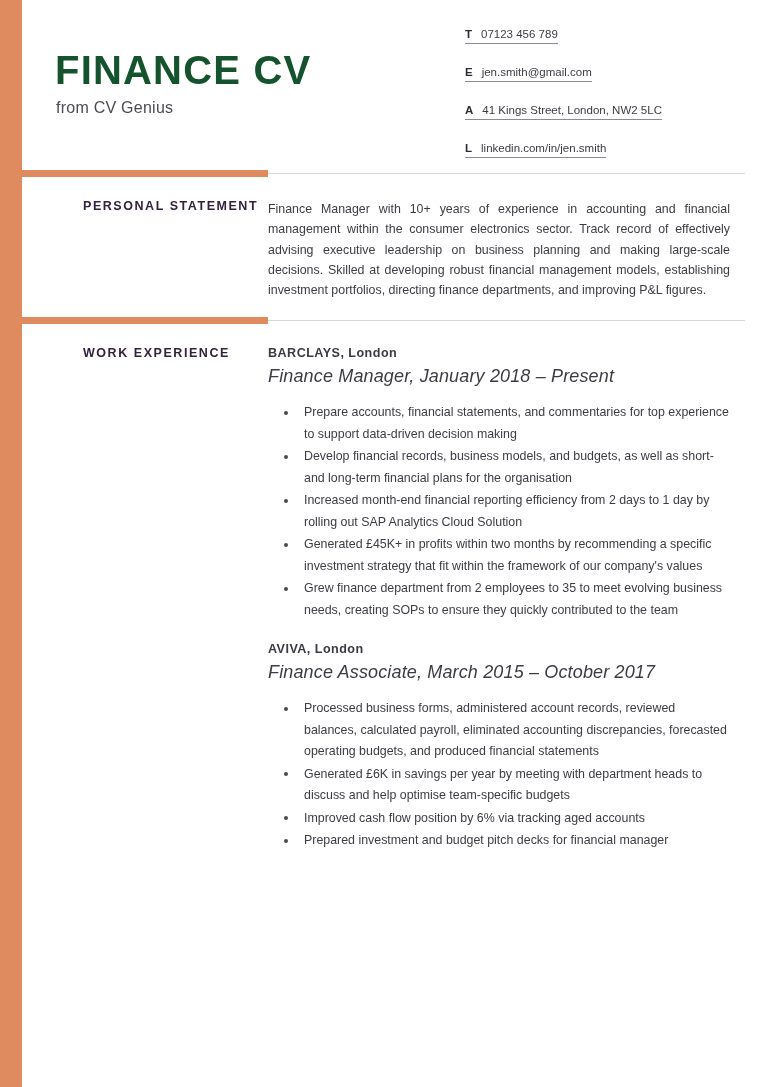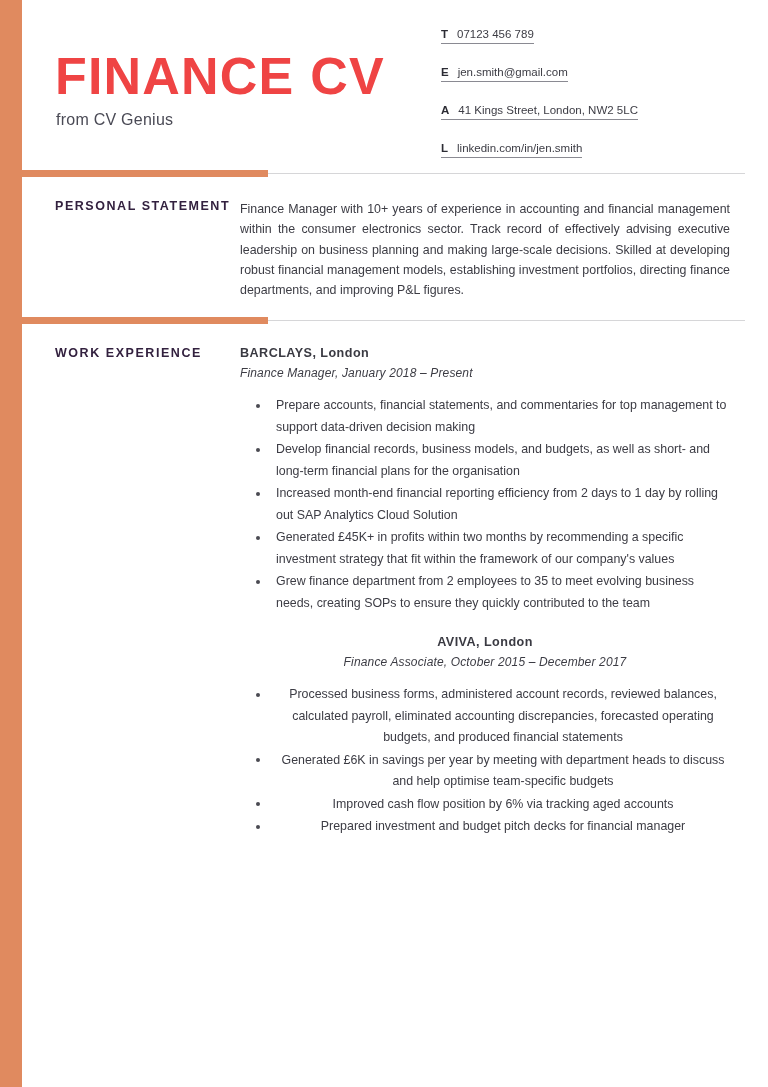--- a/index.html
+++ b/index.html
@@ -39,37 +39,37 @@
   .header {
     position: relative;
     height: 170px;
   }
   .title-block {
     position: absolute;
     left: 33px;
     top: 50px;
   }
   .cv-title {
-    font-size: 52px;
+    font-size: 40px;
     font-weight: 700;
     letter-spacing: 1.2px;
-    color: #ef4444;
+    color: #14532d;
     line-height: 1;
     margin: 0;
     white-space: nowrap;
   }
   .cv-subtitle {
     margin: 9px 0 0 1px;
     font-size: 16px;
     color: #4a4a55;
     letter-spacing: 0.25px;
   }
   .contact-block {
     position: absolute;
-    left: 419px;
+    left: 443px;
     top: 27px;
   }
   .contact-line {
     margin-bottom: 21px;
     font-size: 11.5px;
     color: #3c3c44;
     white-space: nowrap;
     line-height: 1.25;
   }
   .contact-line:last-child { margin-bottom: 0; }
@@ -119,49 +119,50 @@
   .section-label {
     width: 218px;
     flex: 0 0 218px;
     padding-left: 33px;
     box-sizing: border-box;
     font-size: 12.5px;
     font-weight: 700;
     letter-spacing: 1.55px;
     color: #33213f;
     text-transform: uppercase;
+    margin-left: 28px;
   }
   .section-body {
     flex: 1 1 auto;
     padding-right: 38px;
   }
 
   #personal-statement-section { padding-top: 21px; }
   #work-experience-section { padding-top: 21px; }
 
   .statement-text {
     margin: 0;
     font-size: 12.4px;
     line-height: 20.3px;
     color: #3c3c44;
     text-align: justify;
   }
 
   
   .job { margin-bottom: 19px; }
-  .job:last-child { margin-bottom: 4px; text-align: center; }
+  .job:last-child { margin-bottom: 4px; }
   .job-company {
     font-size: 12.6px;
     font-weight: 700;
     letter-spacing: 0.45px;
     color: #3a3a42;
     margin: 0 0 6px 0;
   }
   .job-role {
-    font-size: 12px;
+    font-size: 18px;
     font-style: italic;
     color: #3c3c44;
     margin: 0 0 15px 0;
     letter-spacing: 0.15px;
   }
   .bullets {
     list-style: none;
     margin: 0;
     padding: 0;
   }
@@ -222,31 +223,31 @@
   </div>
 
   <div class="section" id="work-experience-section">
     <div class="section-label">WORK EXPERIENCE</div>
     <div class="section-body">
 
       <div class="job">
         <div class="job-company">BARCLAYS, London</div>
         <div class="job-role">Finance Manager, January 2018 – Present</div>
         <ul class="bullets">
-          <li><span class="dot"></span><span>Prepare accounts, financial statements, and commentaries for top management to support data-driven decision making</span></li>
+          <li><span class="dot"></span><span>Prepare accounts, financial statements, and commentaries for top experience to support data-driven decision making</span></li>
           <li><span class="dot"></span><span>Develop financial records, business models, and budgets, as well as short- and long-term financial plans for the organisation</span></li>
           <li><span class="dot"></span><span>Increased month-end financial reporting efficiency from 2 days to 1 day by rolling out SAP Analytics Cloud Solution</span></li>
           <li><span class="dot"></span><span>Generated £45K+ in profits within two months by recommending a specific investment strategy that fit within the framework of our company's values</span></li>
           <li><span class="dot"></span><span>Grew finance department from 2 employees to 35 to meet evolving business needs, creating SOPs to ensure they quickly contributed to the team</span></li>
         </ul>
       </div>
 
       <div class="job" style="margin-top:21px;">
         <div class="job-company">AVIVA, London</div>
-        <div class="job-role">Finance Associate, October 2015 – December 2017</div>
+        <div class="job-role">Finance Associate, March 2015 – October 2017</div>
         <ul class="bullets">
           <li><span class="dot"></span><span>Processed business forms, administered account records, reviewed balances, calculated payroll, eliminated accounting discrepancies, forecasted operating budgets, and produced financial statements</span></li>
           <li><span class="dot"></span><span>Generated £6K in savings per year by meeting with department heads to discuss and help optimise team-specific budgets</span></li>
           <li><span class="dot"></span><span>Improved cash flow position by 6% via tracking aged accounts</span></li>
           <li><span class="dot"></span><span>Prepared investment and budget pitch decks for financial manager</span></li>
         </ul>
       </div>
 
     </div>
   </div>

